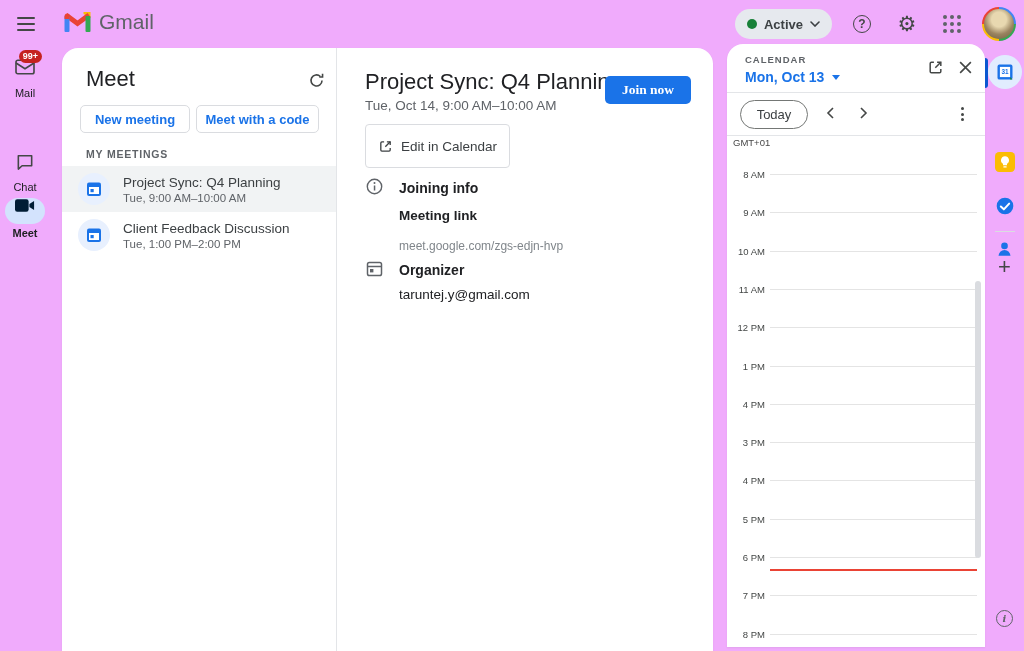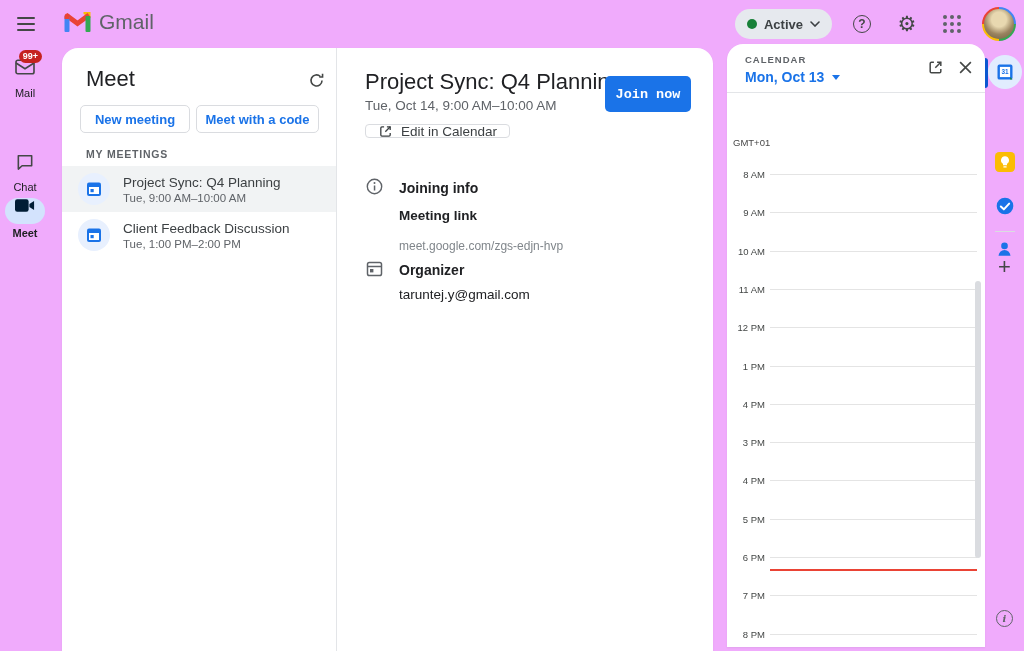--- a/index.html
+++ b/index.html
@@ -49,22 +49,22 @@
   .meeting-row { display:flex; align-items:center; gap:13px; height:46px; padding-left:16px; cursor:pointer; }
   .meeting-row.selected { background:#f1f3f4; }
   .evt-circle { width:32px; height:32px; border-radius:50%; background:#e8f0fe; display:flex; align-items:center; justify-content:center; flex:0 0 auto; }
   .meeting-title { font-size:13.5px; color:#3c4043; }
   .meeting-time { font-size:11.5px; color:#5f6368; margin-top:2px; }
 
   
   .detail-pane { position:absolute; left:275px; top:0; width:376px; height:603px; }
   .detail-title { position:absolute; left:28px; top:21px; font-size:22px; color:#202124; }
   .detail-sub { position:absolute; left:28px; top:50px; font-size:13.5px; color:#5f6368; }
-  .join-btn { position:absolute; left:268px; top:28px; width:86px; height:36px; background:#1a73e8; color:#fff; border:none; border-radius:5px; font-size:13.5px; font-weight:bold; cursor:pointer; font-family:Liberation Mono, monospace; }
-  .edit-btn { position:absolute; left:28px; top:76px; height:14px; display:flex; align-items:center; gap:8px; padding:4px 12px; border:1px solid #dadce0; border-radius:4px; background:#fff; font-size:13.5px; color:#3c4043; cursor:pointer; font-family:inherit; }
+  .join-btn { position:absolute; left:268px; top:28px; width:86px; height:28px; background:#1a73e8; color:#fff; border:none; border-radius:5px; font-size:13.5px; font-weight:bold; cursor:pointer; font-family:Liberation Serif, serif; }
+  .edit-btn { position:absolute; left:28px; top:76px; height:44px; display:flex; align-items:center; gap:8px; padding:4px 12px; border:1px solid #dadce0; border-radius:4px; background:#fff; font-size:13.5px; color:#3c4043; cursor:pointer; font-family:inherit; }
   .sec-icon { position:absolute; left:29px; width:17px; height:17px; }
   .sec-heading { position:absolute; left:62px; font-size:14px; font-weight:bold; color:#202124; }
   .link-label { position:absolute; left:62px; top:160px; font-size:13.5px; font-weight:bold; color:#202124; }
   .link-url { position:absolute; left:62px; top:179px; font-size:12px; color:#80868b; cursor:pointer;margin-top:12px; }
   .organizer-email { position:absolute; left:62px; top:239px; font-size:13.5px; color:#202124; }
 
   
   .cal-card { position:absolute; left:727px; top:44px; width:258px; height:603px; background:#fff; border-radius:16px 16px 0 0; box-shadow:0 1px 2px rgba(60,64,67,.08); }
   .cal-header { position:absolute; left:0; top:0; width:258px; height:49px; border-bottom:1px solid #e3e5e8; }
   .cal-label { position:absolute; left:18px; top:10px; font-size:9.5px; letter-spacing:1px; color:#5f6368; font-weight:bold; }
@@ -279,20 +279,38 @@
             <path d="M13 3 7.8 8.2"></path>
           </svg>
       </button>
       <button class="cal-hdr-btn" style="left:228px;">
         <svg width="15" height="15" viewBox="0 0 14 14" stroke="#444746" stroke-width="1.5">
             <path d="M2 2l10 10M12 2 2 12"></path>
           </svg>
       </button>
     </div>
 
+    <div class="cal-toolbar">
+      <button class="today-btn">Today</button>
+      <button class="nav-chevron" style="left:94px;">
+        <svg width="16" height="16" viewBox="0 0 16 16" fill="none" stroke="#444746" stroke-width="1.6">
+            <path d="M10 3 5 8l5 5"></path>
+          </svg>
+      </button>
+      <button class="nav-chevron" style="left:126px;">
+        <svg width="16" height="16" viewBox="0 0 16 16" fill="none" stroke="#444746" stroke-width="1.6">
+            <path d="M6 3l5 5-5 5"></path>
+          </svg>
+      </button>
+      <button class="dots-btn">
+          <span></span>
+          <span></span>
+          <span></span>
+        </button>
+    </div>
 
     <div class="cal-grid">
       <div class="gmt-label">GMT+01</div>
 
       <div class="hour-row" style="top:38px;">
           <span class="hour-label">8 AM</span>
           <span class="hour-line"></span>
         </div>
       <div class="hour-row" style="top:76px;">
           <span class="hour-label">9 AM</span>

